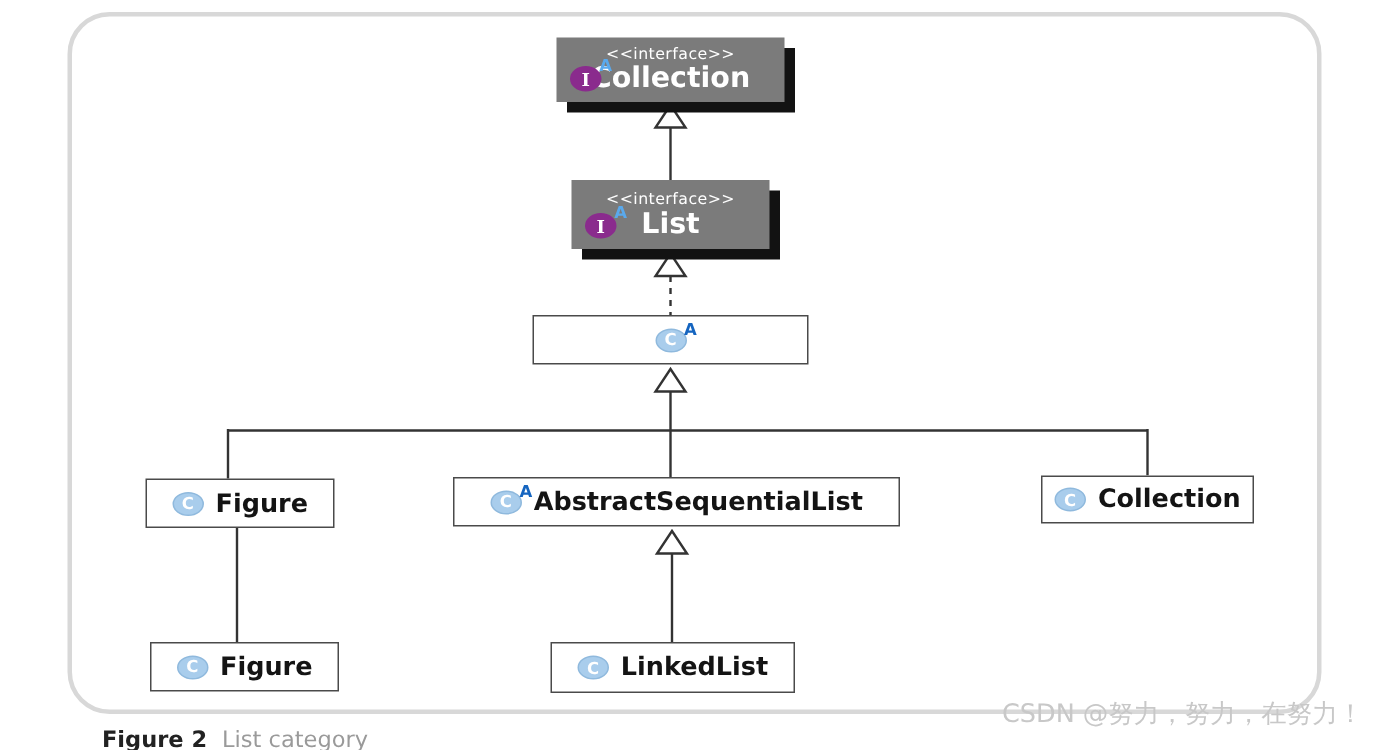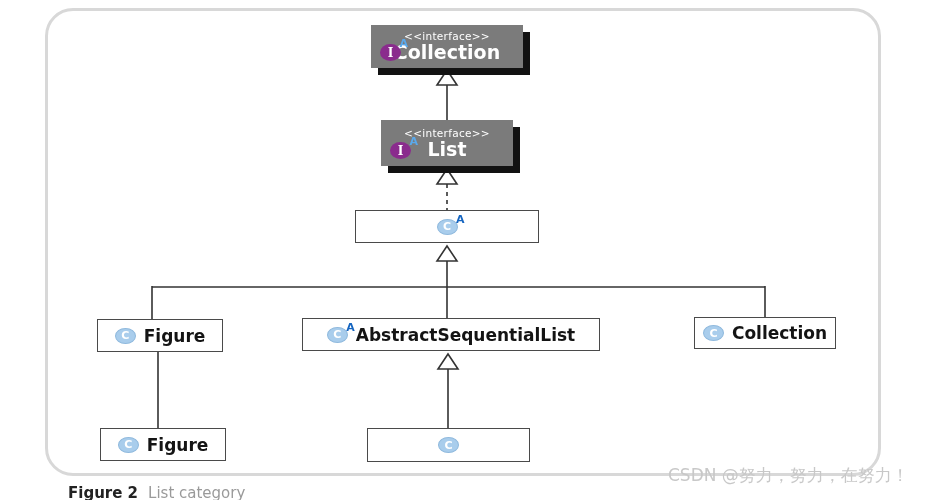--- a/index.html
+++ b/index.html
@@ -148,19 +148,20 @@
   <span class="class-icon">
     <span class="letter">C</span>
   </span>
   <span class="class-name">Figure</span>
 </div>
 
 <div class="node class-box n-linkedlist">
   <span class="class-icon">
     <span class="letter">C</span>
   </span>
+  <span class="class-name">LinkedList</span>
 </div>
 
 <div class="caption">
   <span class="cap-label">Figure 2</span><span class="cap-text">List category</span>
 </div>
 
 <div class="watermark">CSDN @努力，努力，在努力！</div>
 
 </body></html>

